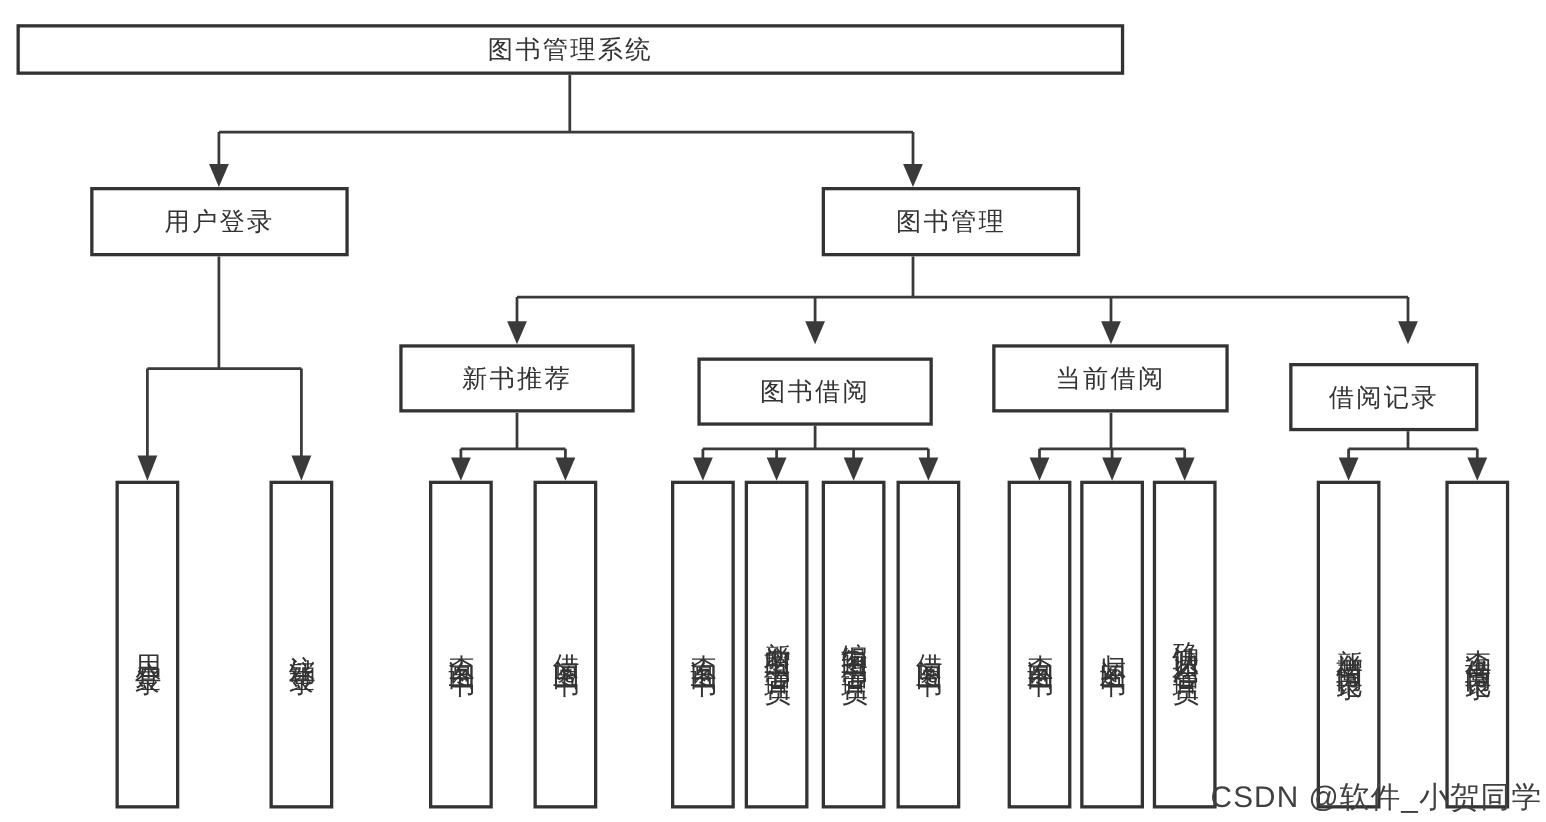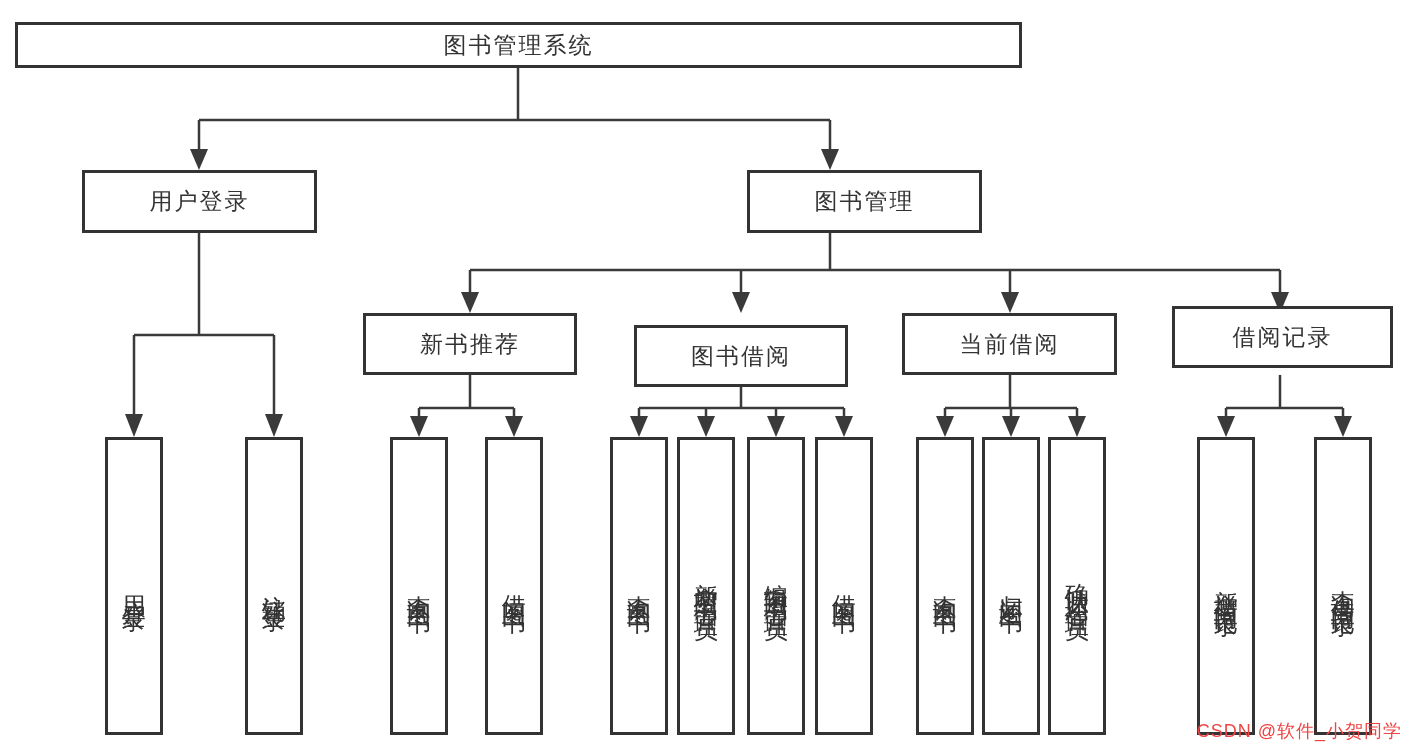--- a/index.html
+++ b/index.html
@@ -46,23 +46,23 @@
     font-size: 24px;
     letter-spacing: 5px;
     line-height: 1.15;
     color: #333333;
     white-space: nowrap;
   }
   .watermark {
     position: absolute;
     right: 3px;
     bottom: 4px;
-    font-size: 18px;
+    font-size: 27px;
     letter-spacing: 1px;
-    color: #ef4444;
+    color: #404040;
     z-index: 5;
     white-space: nowrap;
   }
 </style>
 </head>
 <body>
 
 <div class="stage">
 
   <svg class="connectors" viewBox="0 0 1405 747" xmlns="http://www.w3.org/2000/svg" fill="none" stroke="#3a3a3a" stroke-width="2.5">
@@ -121,21 +121,21 @@
 
   <div class="box" style="left:363px; top:313px; width:214px; height:62px;">
     <span class="hlabel">新书推荐</span>
   </div>
   <div class="box" style="left:634px; top:313px; width:214px; height:62px;margin-top:12px;">
     <span class="hlabel">图书借阅</span>
   </div>
   <div class="box" style="left:902px; top:313px; width:215px; height:62px;">
     <span class="hlabel">当前借阅</span>
   </div>
-  <div class="box" style="left:1172px; top:306px; width:221px; height:62px;">
+  <div class="box" style="left:1172px; top:330px; width:172px; height:62px;">
     <span class="hlabel">借阅记录</span>
   </div>
 
   <div class="box" style="left:105px; top:437px; width:58px; height:298px;">
     <span class="vlabel">用户登录</span>
   </div>
   <div class="box" style="left:245px; top:437px; width:58px; height:298px;">
     <span class="vlabel">注销登录</span>
   </div>
 

